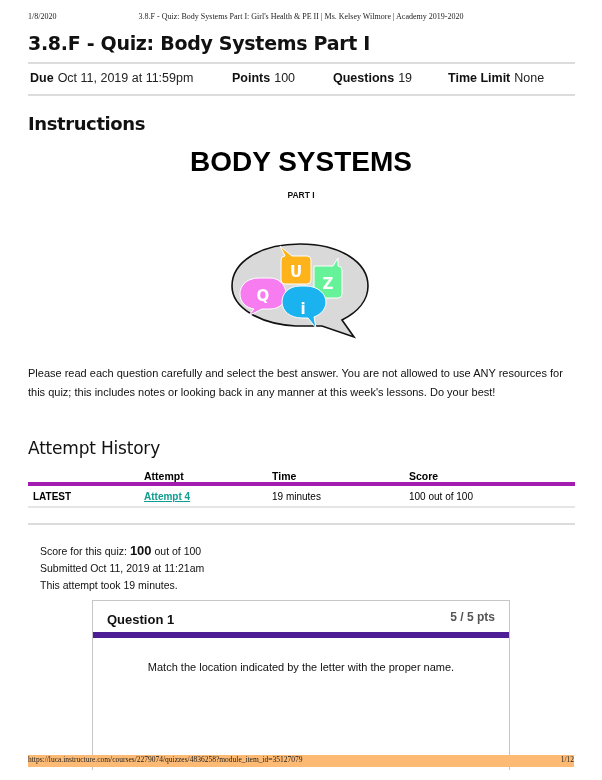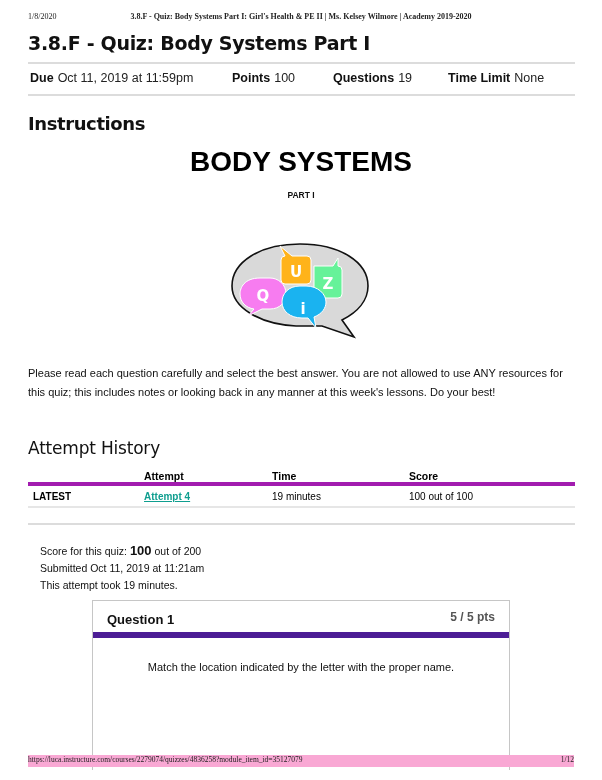--- a/index.html
+++ b/index.html
@@ -2,21 +2,21 @@
 <html><head>
 <meta charset="utf-8">
 <style>
   * { box-sizing: border-box; margin: 0; padding: 0; }
   html, body { width: 602px; height: 780px; background: #ffffff; overflow: hidden; }
   body { position: relative; font-family: "Liberation Sans", sans-serif; color: #000; }
 
   .print-header { position: absolute; top: 12px; left: 28px; right: 28px; height: 12px;
     font-family: "Liberation Serif", serif; font-size: 8px; color: #222; }
   .print-header .date { position: absolute; left: 0; top: 0; }
-  .print-header .title { position: absolute; left: 0; right: 0; top: 0; text-align: center; font-weight: bold; }
+  .print-header .title { position: absolute; left: 0; right: 0; top: 0; text-align: center; }
 
   .page-title { position: absolute; top: 32px; left: 28px; font-family: "DejaVu Sans", sans-serif;
     font-size: 19px; font-weight: bold; letter-spacing: -0.3px; color: #111; }
 
   .hr { position: absolute; left: 28px; right: 27px; height: 2px; background: #dcdcdc; }
 
   .meta-row { position: absolute; top: 71px; left: 30px; font-size: 12.5px; color: #222; white-space: nowrap; }
   .meta-item { position: absolute; top: 0; white-space: nowrap; }
   .meta-item b { font-weight: bold; color: #111; margin-right: 4px; }
 
@@ -51,21 +51,21 @@
 
   .question-card { position: absolute; top: 600px; left: 92px; width: 418px; height: 170px;
     border: 1px solid #c6c6c6; border-bottom: none; }
   .question-header { position: relative; height: 37px; border-bottom: 6px solid #4c1d95; }
   .question-name { position: absolute; left: 14px; top: 11px; font-size: 13px; font-weight: bold; color: #111; }
   .question-points { position: absolute; right: 14px; top: 9px; font-size: 12px; font-weight: bold; color: #555; text-align: right; }
   .question-text { position: absolute; top: 60px; left: 0; right: 0; text-align: center;
     font-size: 11px; color: #111; }
 
   .print-footer { position: absolute; top: 755px; left: 28px; right: 28px; height: 12px;
-    font-family: "Liberation Serif", serif; font-size: 7.5px; color: #222; background: #f9a8d4; }
+    font-family: "Liberation Serif", serif; font-size: 7.5px; color: #222; background: #fdba74; }
   .print-footer .url { position: absolute; left: 0; top: 0; }
   .print-footer .pageno { position: absolute; right: 0; top: 0; }
 </style>
 </head>
 <body>
 
 <div class="print-header">
   <span class="date">1/8/2020</span>
   <span class="title">3.8.F - Quiz: Body Systems Part I: Girl's Health &amp; PE II | Ms. Kelsey Wilmore | Academy 2019-2020</span>
 </div>
@@ -129,21 +129,21 @@
     <a class="cell c1 attempt-link">Attempt 4</a>
     <span class="cell c2">19 minutes</span>
     <span class="cell c3">100 out of 100</span>
   </div>
 </div>
 
 <div class="hr hr-lower"></div>
 
 <div class="summary">
   <div>
-    <span>Score for this quiz: </span><span class="score-num">100</span><span> out of 200</span>
+    <span>Score for this quiz: </span><span class="score-num">100</span><span> out of 100</span>
   </div>
   <div>Submitted Oct 11, 2019 at 11:21am</div>
   <div>This attempt took 19 minutes.</div>
 </div>
 
 <div class="question-card">
   <div class="question-header">
     <span class="question-name">Question 1</span>
     <span class="question-points">5 / 5 pts</span>
   </div>

